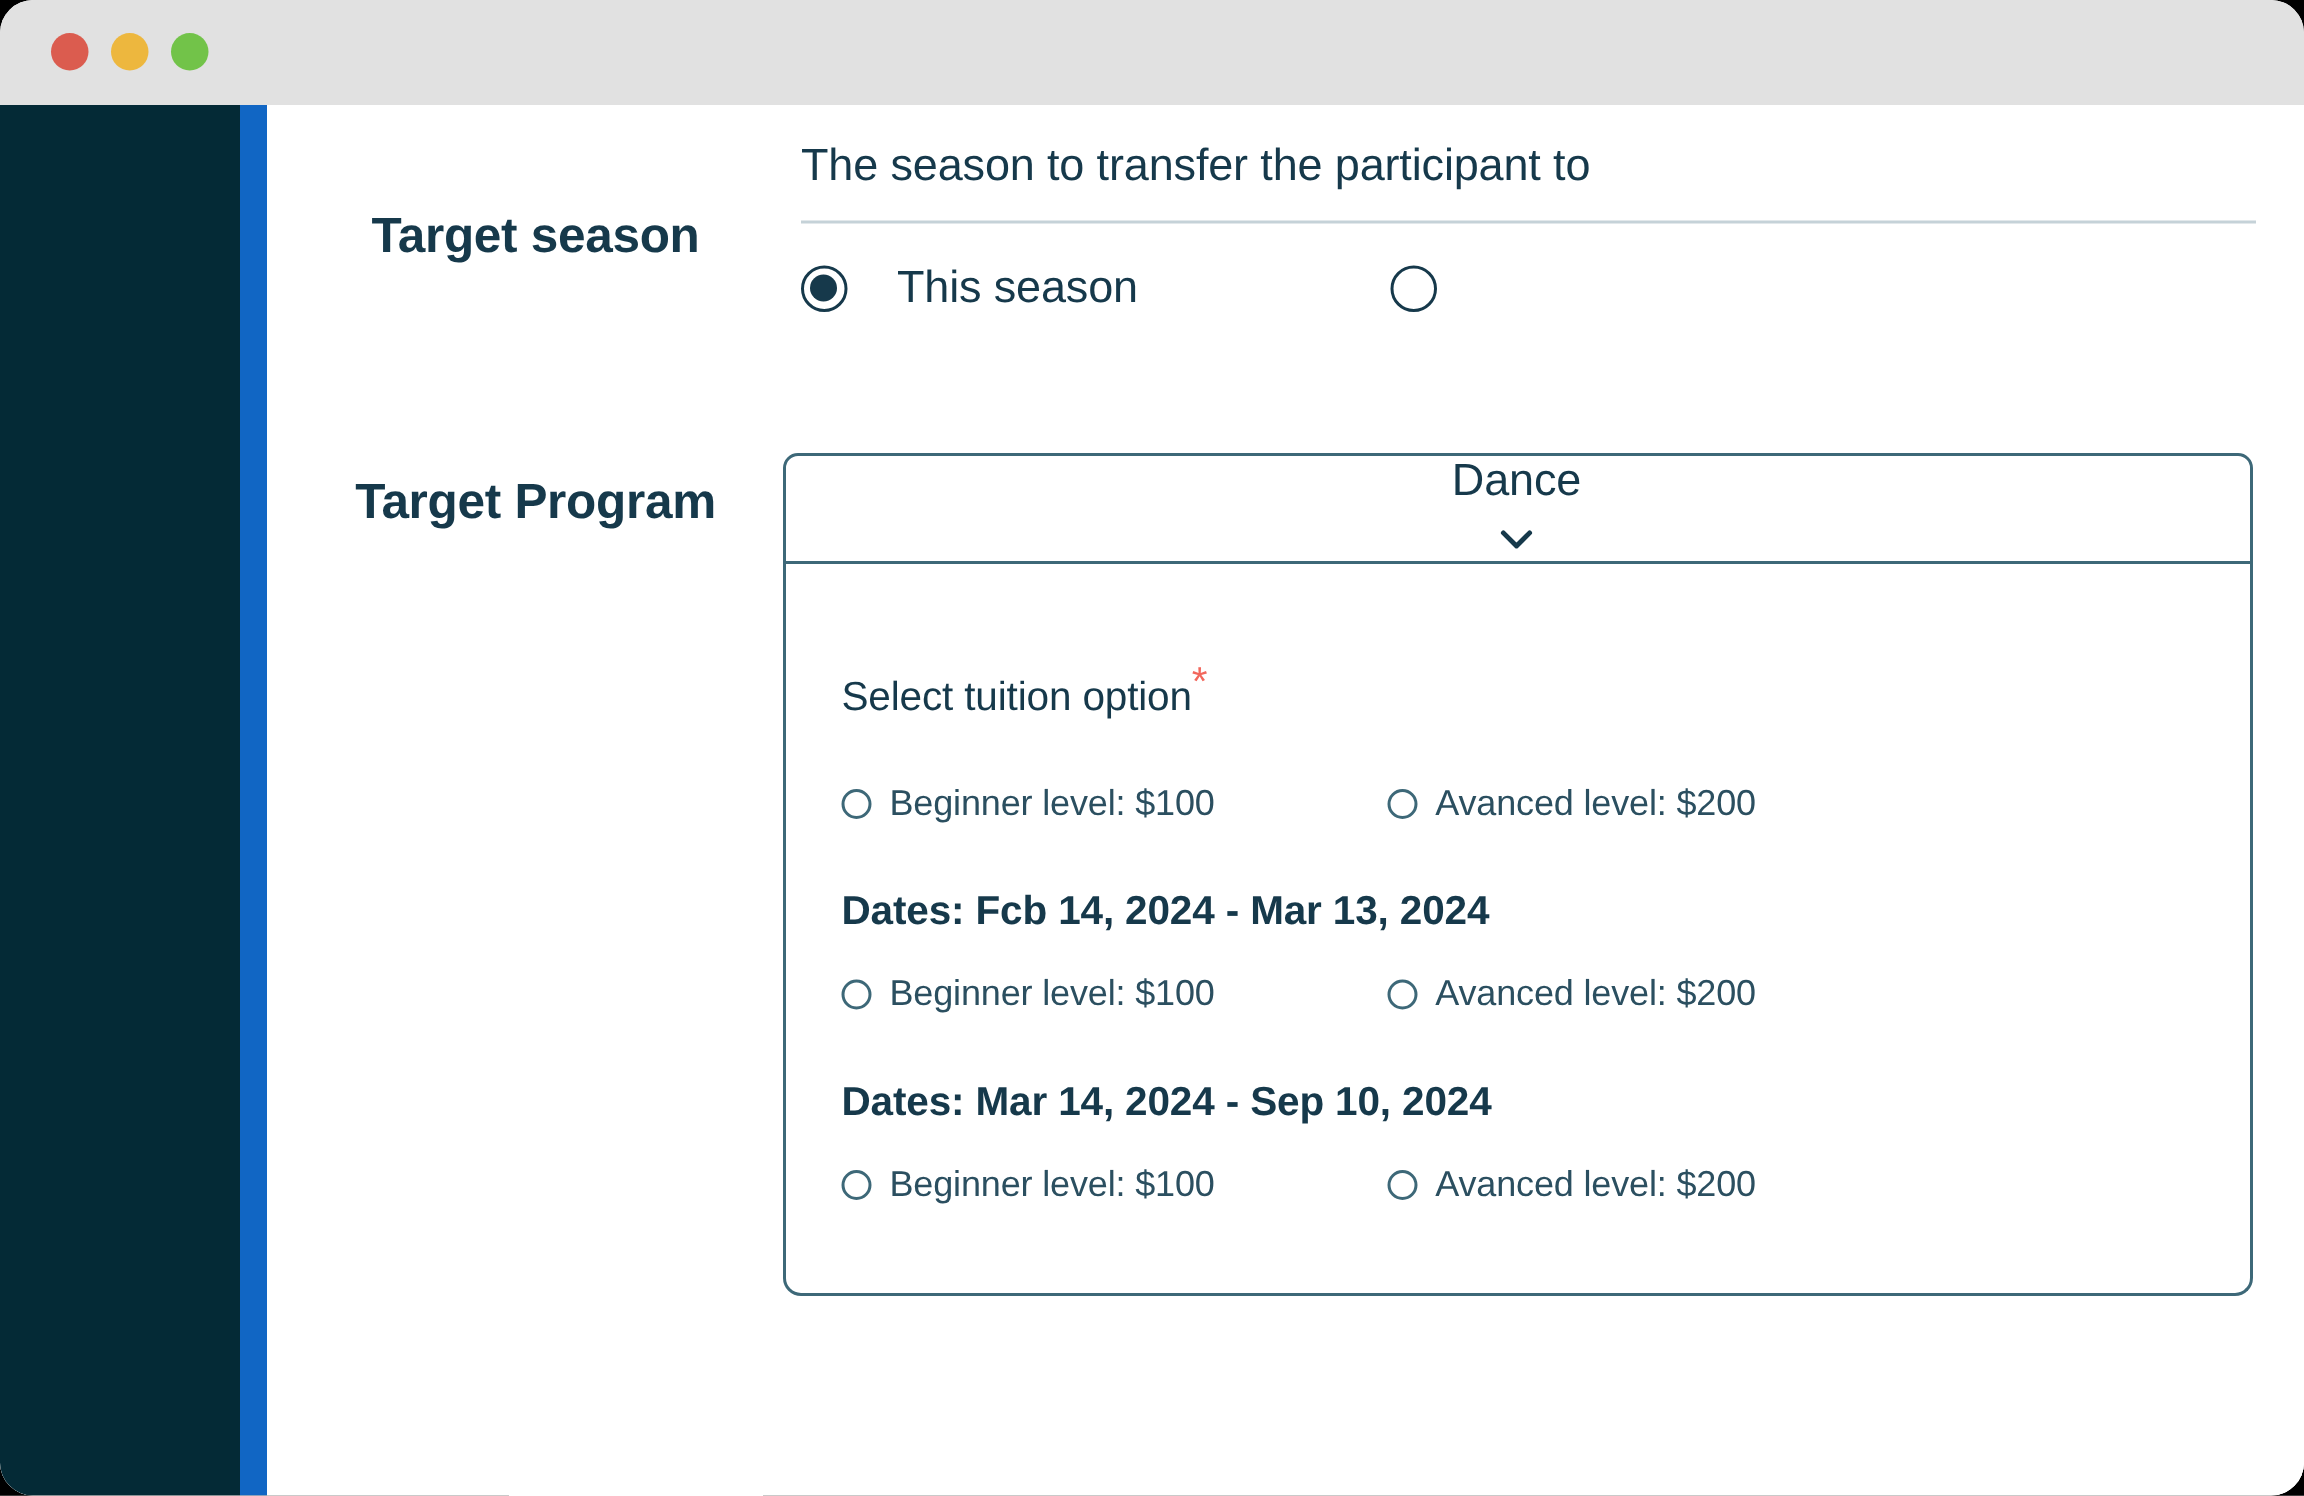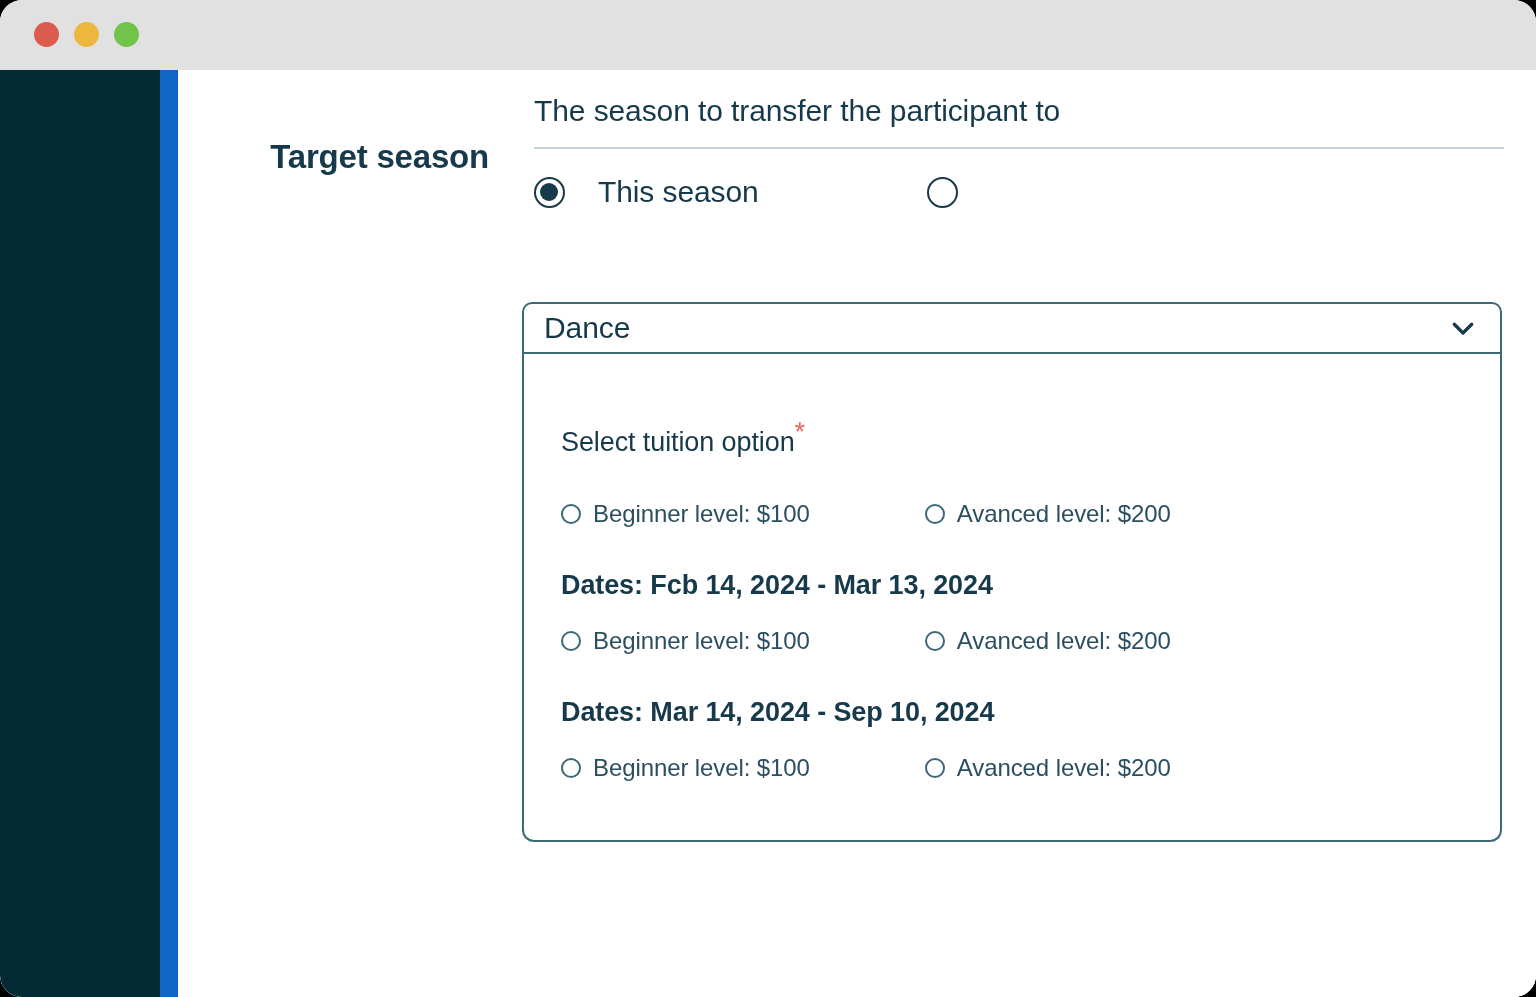--- a/index.html
+++ b/index.html
@@ -72,23 +72,23 @@
     background: #ffffff;
   }
 
   
   .field-label {
     position: absolute;
     color: #16394b;
     font-weight: bold;
     font-size: 33px;
     letter-spacing: -0.2px;
-    text-align: right;
+    text-align: center;
     width: 290px;
-    left: 21px;
+    left: 34px;
   }
   .label-season  { top: 68px; }
   .label-program { top: 245px; }
 
   
   .season-block {
     position: absolute;
     left: 356px;
     top: 20px;
     width: 980px;
@@ -143,28 +143,29 @@
 
   
   .select-wrap {
     position: absolute;
     left: 344px;
     top: 232px;
     width: 980px;
   }
   .select-box {
     width: 980px;
-    height: 52px;
+    height: 74px;
     border: 2px solid #3d6878;
     border-radius: 10px 10px 0 0;
     background: #ffffff;
     display: flex;
     align-items: center;
     padding: 0 22px 0 20px;
     cursor: pointer;
+    flex-direction: column;
   }
   .select-value {
     flex: 1;
     color: #16394b;
     font-size: 30px;
     letter-spacing: -0.1px;
   }
   .chev {
     width: 30px; height: 30px;
     flex: none;
@@ -257,20 +258,21 @@
           <div class="radio-option">
             <span class="radio-big checked"></span>
             <span class="radio-label">This season</span>
           </div>
           <div class="radio-option second">
             <span class="radio-big"></span>
           </div>
         </div>
       </div>
 
+      <div class="field-label label-program">Target Program</div>
 
       <div class="select-wrap">
 
         <div class="select-box">
           <span class="select-value">Dance</span>
           <svg class="chev" viewBox="0 0 24 24" fill="none">
             <path d="M5 9 L12 16 L19 9" stroke="#16394b" stroke-width="2.6" stroke-linecap="round" stroke-linejoin="round"></path>
           </svg>
         </div>
 

